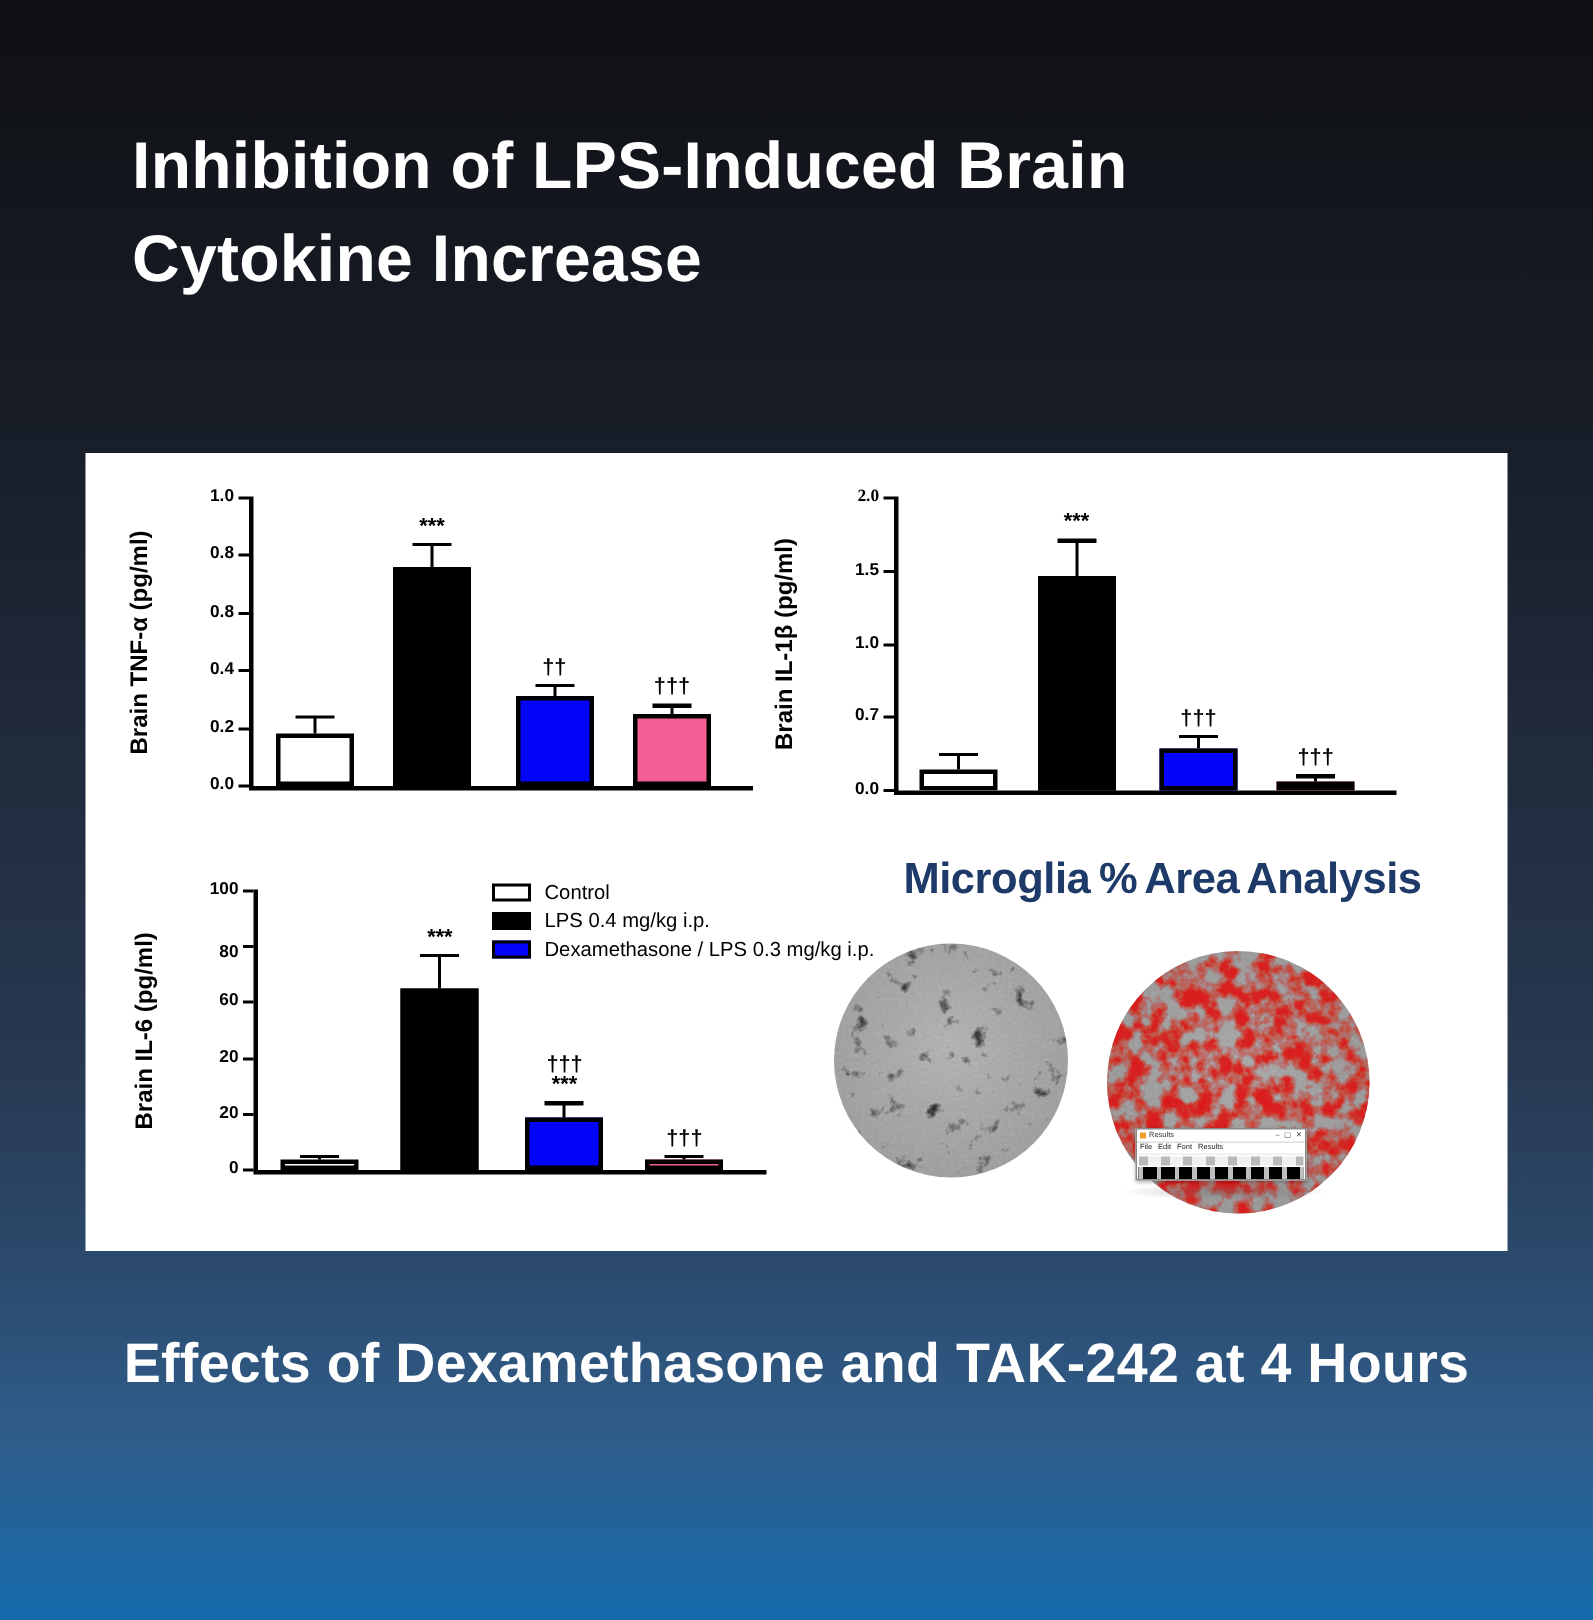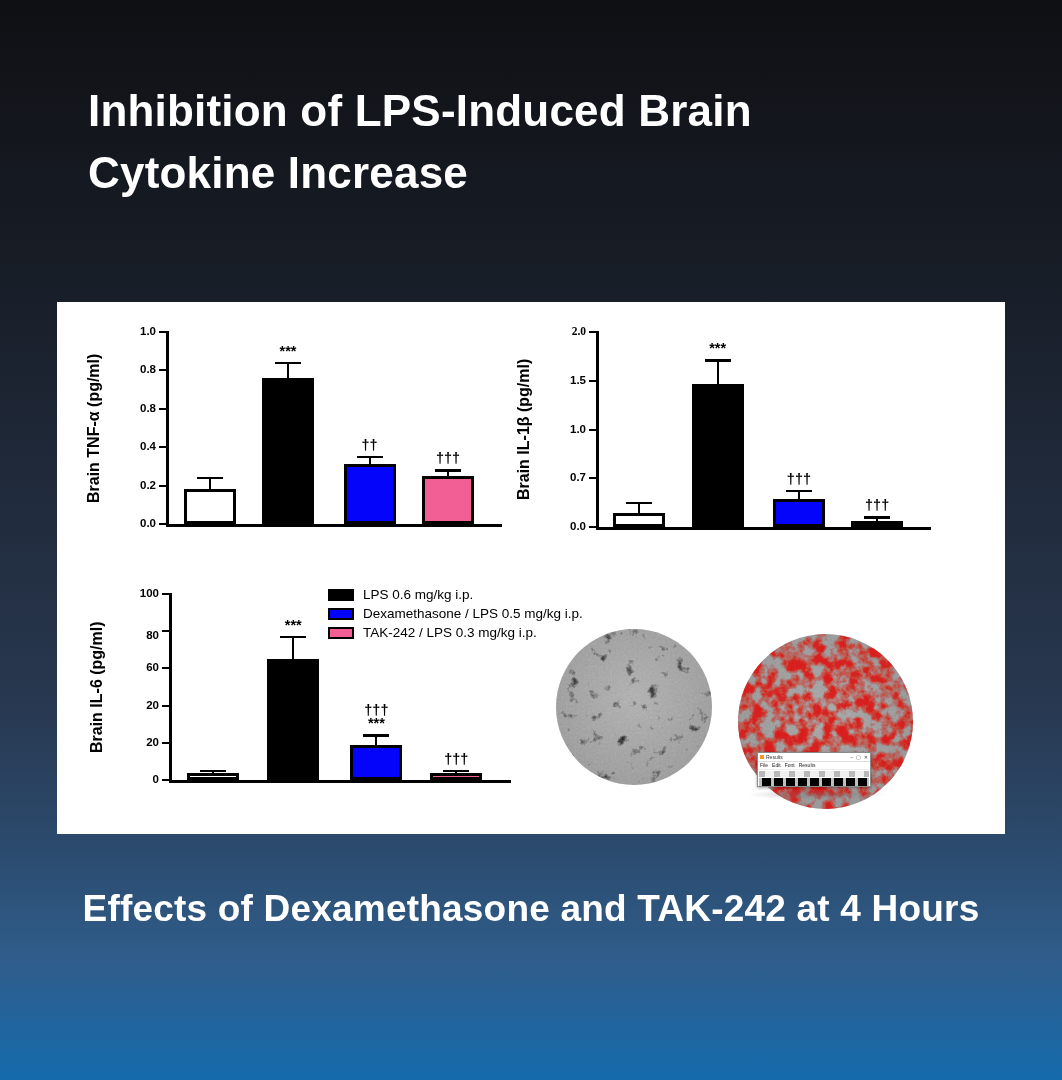--- a/index.html
+++ b/index.html
@@ -158,33 +158,34 @@
         <div class="cx-ann" style="left: 160.38px; top: 110.36px; width: 90px;">†††
 ***</div>
         <div class="cx-bar" style="left: 259.25px; top: 178.56px; width: 52px; height: 7.44px; background: rgb(242, 95, 148);"></div>
         <div class="cx-err-stem" style="left: 284.25px; top: 176.7px; width: 2px; height: 1.86px;"></div>
         <div class="cx-err-cap" style="left: 272.25px; top: 175.7px; width: 26px; height: 2.5px;"></div>
         <div class="cx-ann" style="left: 240.25px; top: 158.7px; width: 90px;">†††</div>
       </div>
 
     <div id="legend" class="legend">
         <div class="lg-row">
+          <span class="lg-swatch" style="background: rgb(255, 255, 255);"></span>
+          <span class="lg-label">Control</span>
+        </div>
+        <div class="lg-row">
           <span class="lg-swatch" style="background: rgb(0, 0, 0);"></span>
-          <span class="lg-label">LPS 0.6 mg/kg i.p.</span>
+          <span class="lg-label">LPS 0.4 mg/kg i.p.</span>
         </div>
         <div class="lg-row">
           <span class="lg-swatch" style="background: rgb(4, 4, 250);"></span>
-          <span class="lg-label">Dexamethasone / LPS 0.5 mg/kg i.p.</span>
-        </div>
-        <div class="lg-row">
-          <span class="lg-swatch" style="background: rgb(242, 95, 148);"></span>
-          <span class="lg-label">TAK-242 / LPS 0.3 mg/kg i.p.</span>
-        </div>
-      </div>
-
+          <span class="lg-label">Dexamethasone / LPS 0.3 mg/kg i.p.</span>
+        </div>
+      </div>
+
+    <div class="micro-title">Microglia % Area Analysis</div>
 
     <div class="circle circle-left">
       <svg width="158" height="158" viewBox="0 0 158 158">
         <defs>
           <radialGradient id="gradL" cx="50%" cy="45%" r="75%">
             <stop offset="0%" stop-color="#b2b2b2"></stop>
             <stop offset="70%" stop-color="#9d9d9d"></stop>
             <stop offset="100%" stop-color="#8b8b8b"></stop>
           </radialGradient>
           <clipPath id="clipL">

